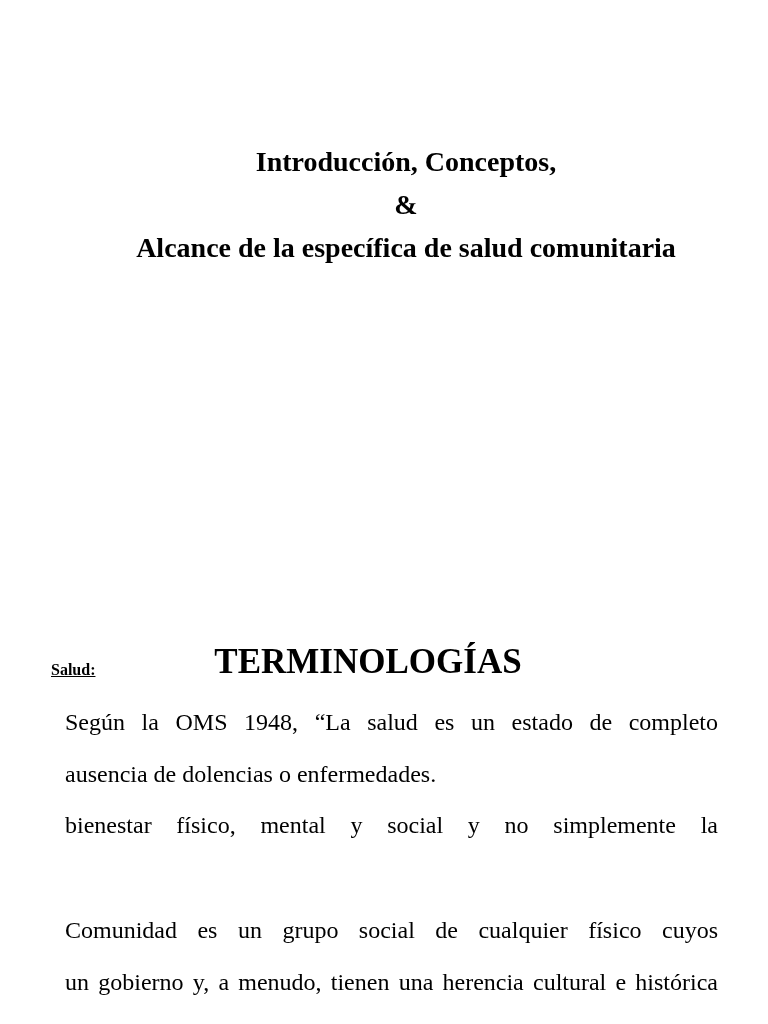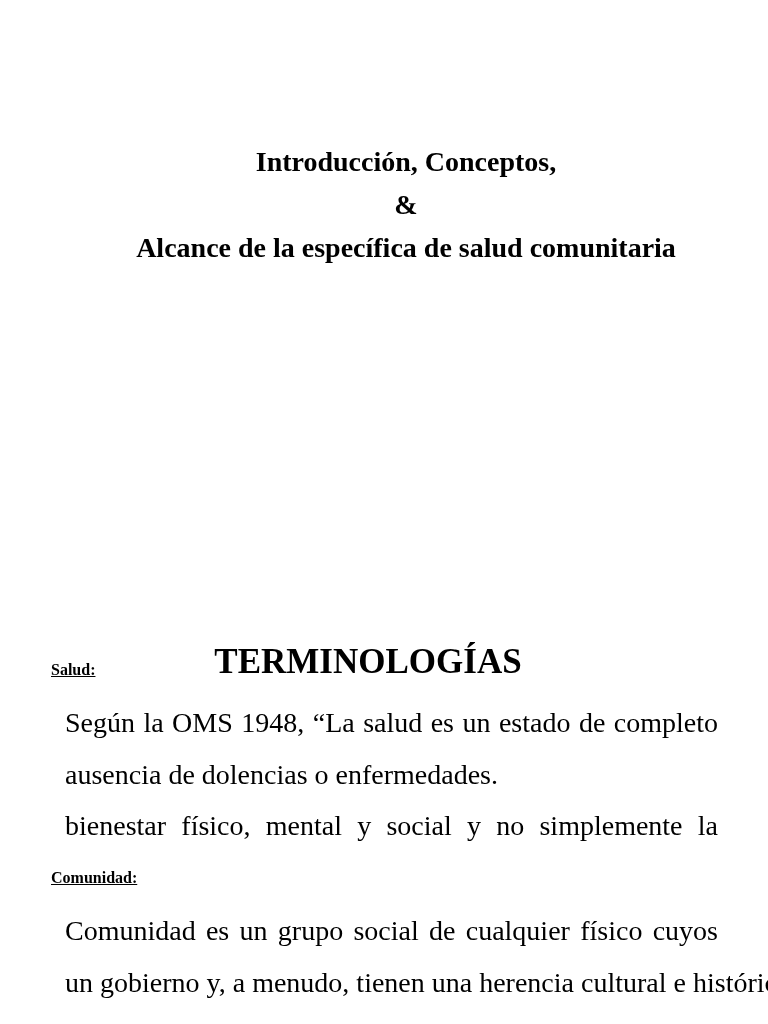--- a/index.html
+++ b/index.html
@@ -49,21 +49,21 @@
       left: 51px;
       font-weight: bold;
       font-size: 16px;
       line-height: 30px;
       text-decoration: underline;
     }
     .term-body {
       position: absolute;
       left: 65px;
       width: 653px;
-      font-size: 28px;
+      font-size: 24px;
       line-height: 51.5px;
       text-align: justify;
       text-align-last: left;
     }
     .term-body .line {
       display: block;
       text-align: justify;
       text-align-last: justify;
       white-space: nowrap;
     }
@@ -84,19 +84,18 @@
 
   <div class="section-heading">TERMINOLOGÍAS</div>
 
   <div class="term-label" style="top:655px;">Salud:</div>
   <div class="term-body" style="top:697px;">
     <span class="line">Según la OMS 1948, “La salud es un estado de completo</span>
     <span class="line last">ausencia de dolencias o enfermedades.</span>
     <span class="line">bienestar físico, mental y social y no simplemente la</span>
   </div>
 
-  <div class="term-label" style="top:863px;">Comunidad:</div>
   <div class="term-body" style="top:905px;">
     <span class="line">Comunidad es un grupo social de cualquier físico cuyos</span>
     <span class="line">un gobierno y, a menudo, tienen una herencia cultural e histórica</span>
   </div>
 
 </div>
 
 </body></html>

